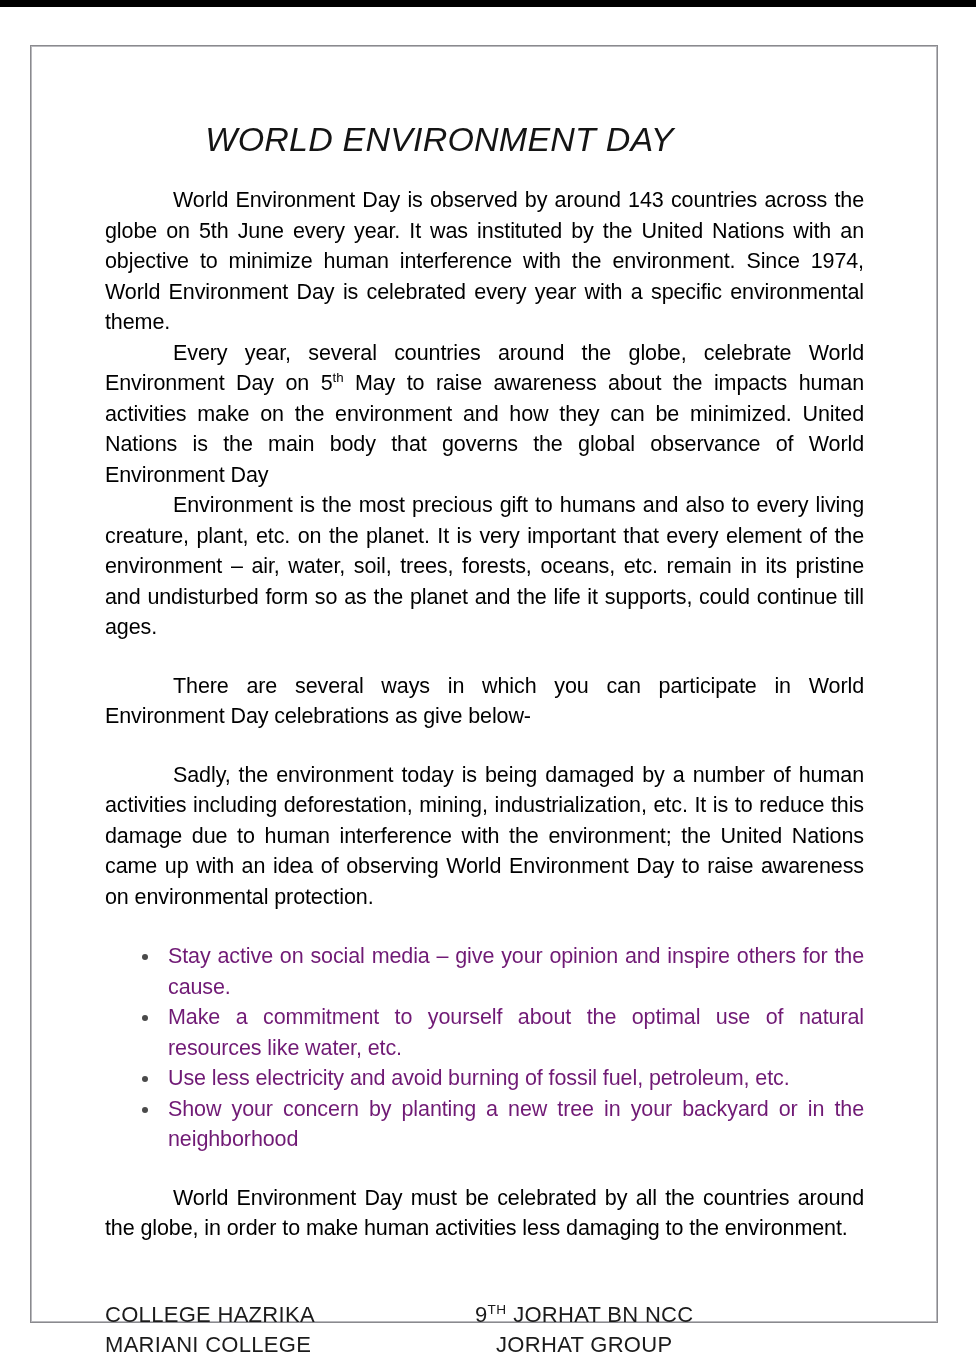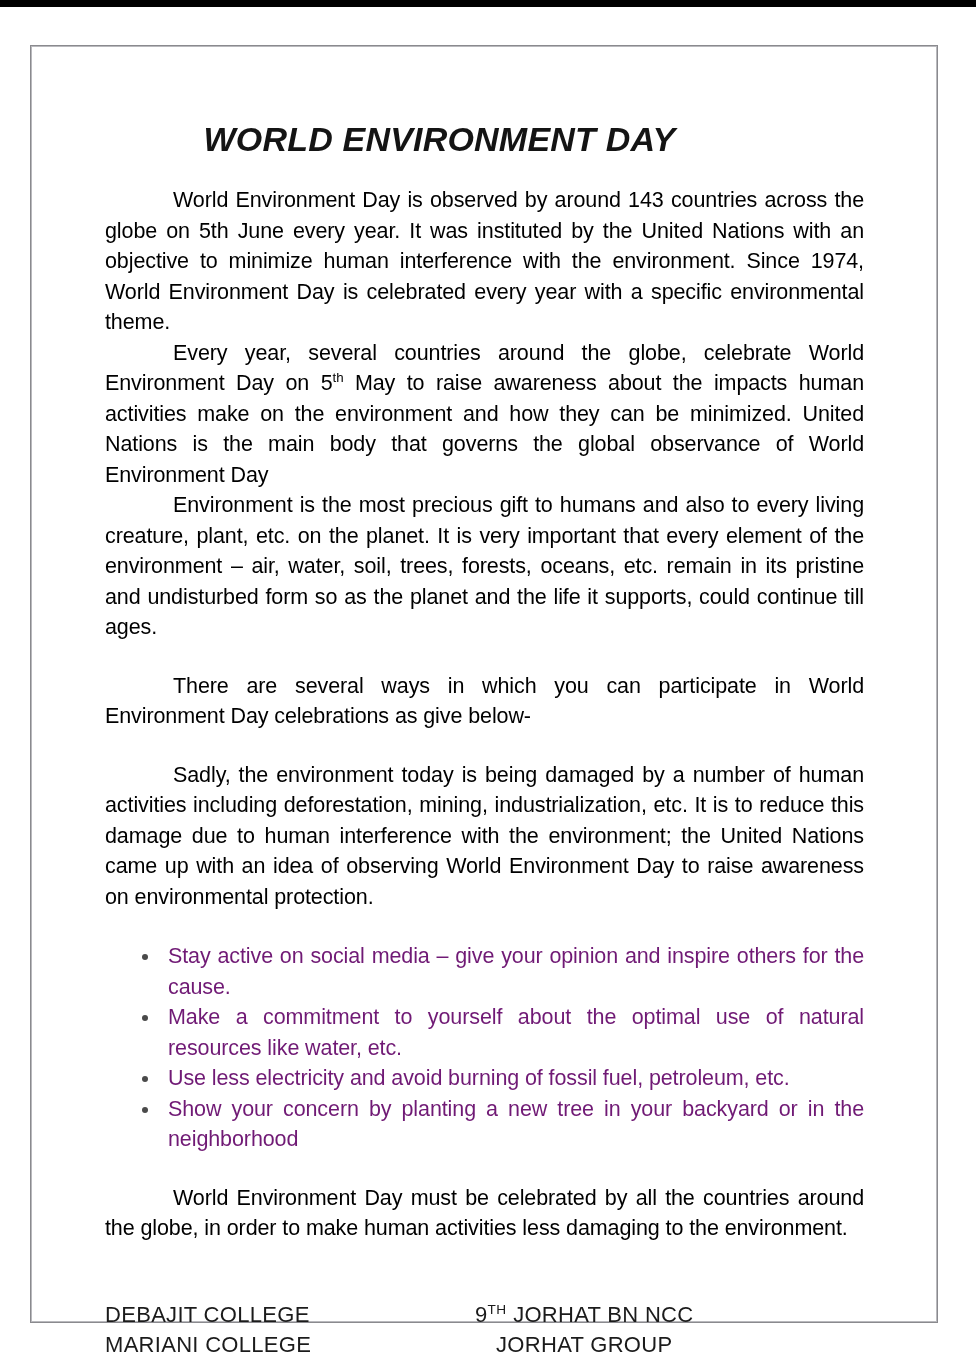--- a/index.html
+++ b/index.html
@@ -40,21 +40,21 @@
 
   .page-content {
     position: absolute;
     left: 105px;
     top: 45px;
     width: 759px;
   }
 
   .doc-title {
     font-size: 34px;
-    font-weight: bold;
+    font-weight: normal;
     font-style: italic;
     color: #141414;
     text-align: center;
     letter-spacing: 0.2px;
     margin: 75px 0 0 0;
     padding-right: 90px;
   }
 
   .para {
     font-size: 21.5px;
@@ -163,21 +163,21 @@
       <span class="dot"></span>
       <span>Show your concern by planting a new tree in your backyard or in the neighborhood</span>
     </li>
   </ul>
 
   <p class="para gap">World Environment Day must be celebrated by all the countries around the globe, in order to make human activities less damaging to the environment.</p>
 
   <div class="signature-block">
 
     <div class="sig-col sig-left">
-      <span class="sig-line">DEBAJIT COLLEGE</span>
+      <span class="sig-line">COLLEGE HAZRIKA</span>
       <span class="sig-line">MARIANI COLLEGE</span>
 
     </div>
 
     <div class="sig-col sig-right">
       <span class="sig-line"><span>9</span><sup>TH</sup><span> JORHAT BN NCC</span></span>
       <span class="sig-line center">JORHAT GROUP</span>
     </div>
 
   </div>

